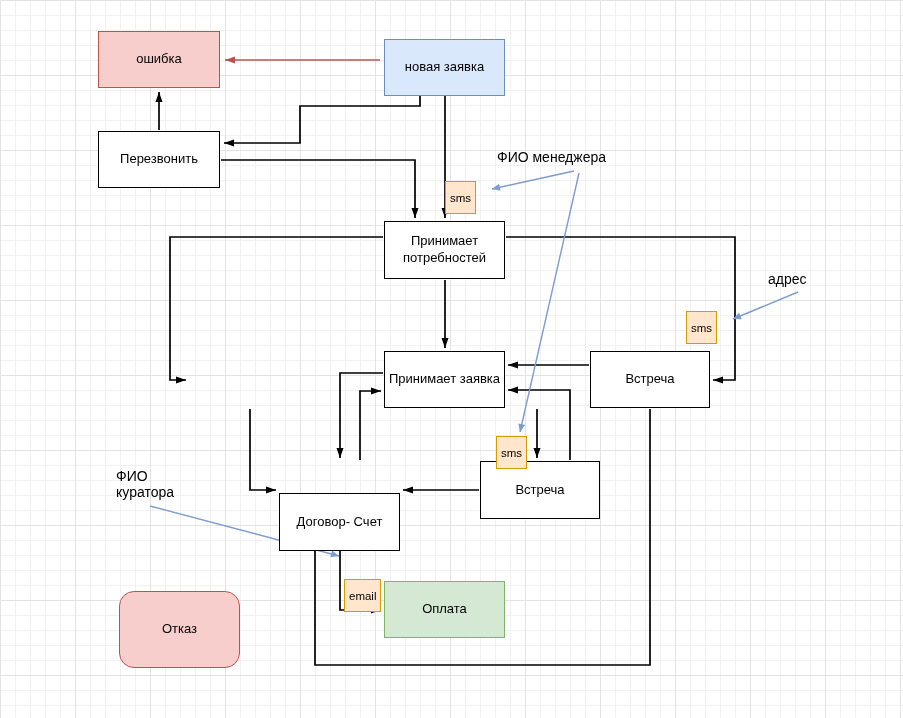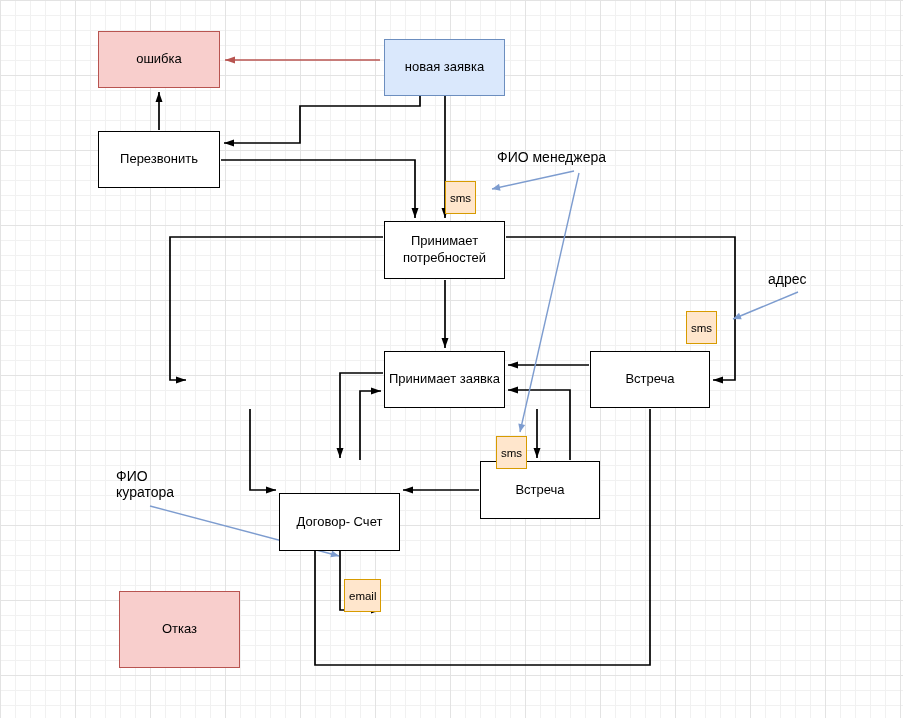--- a/index.html
+++ b/index.html
@@ -124,22 +124,23 @@
 
 
   <div class="node" style="left:384px; top:351px; width:121px; height:57px;">Принимает заявка</div>
 
   <div class="node" style="left:590px; top:351px; width:120px; height:57px;">Встреча</div>
 
   <div class="node" style="left:279px; top:461px; width:121px; height:58px;margin-top:32px;">Договор- Счет</div>
 
   <div class="node" style="left:480px; top:461px; width:120px; height:58px;">Встреча</div>
 
-  <div class="node red" style="left:119px; top:591px; width:121px; height:77px;">Отказ</div>
+  <div class="node red" style="left:119px; top:591px; width:121px; height:77px;border-radius:15px;">Отказ</div>
 
+  <div class="node green" style="left:384px; top:581px; width:121px; height:57px;">Оплата</div>
 
   <div class="badge" style="left:445px; top:181px;">sms</div>
 
   <div class="badge" style="left:686px; top:311px;">sms</div>
 
   <div class="badge" style="left:496px; top:436px;">sms</div>
 
   <div class="badge" style="left:344px; top:551px;margin-top:28px;">email</div>
 
   <div class="annotation" style="left:497px; top:149px; width:110px;">ФИО менеджера</div>

